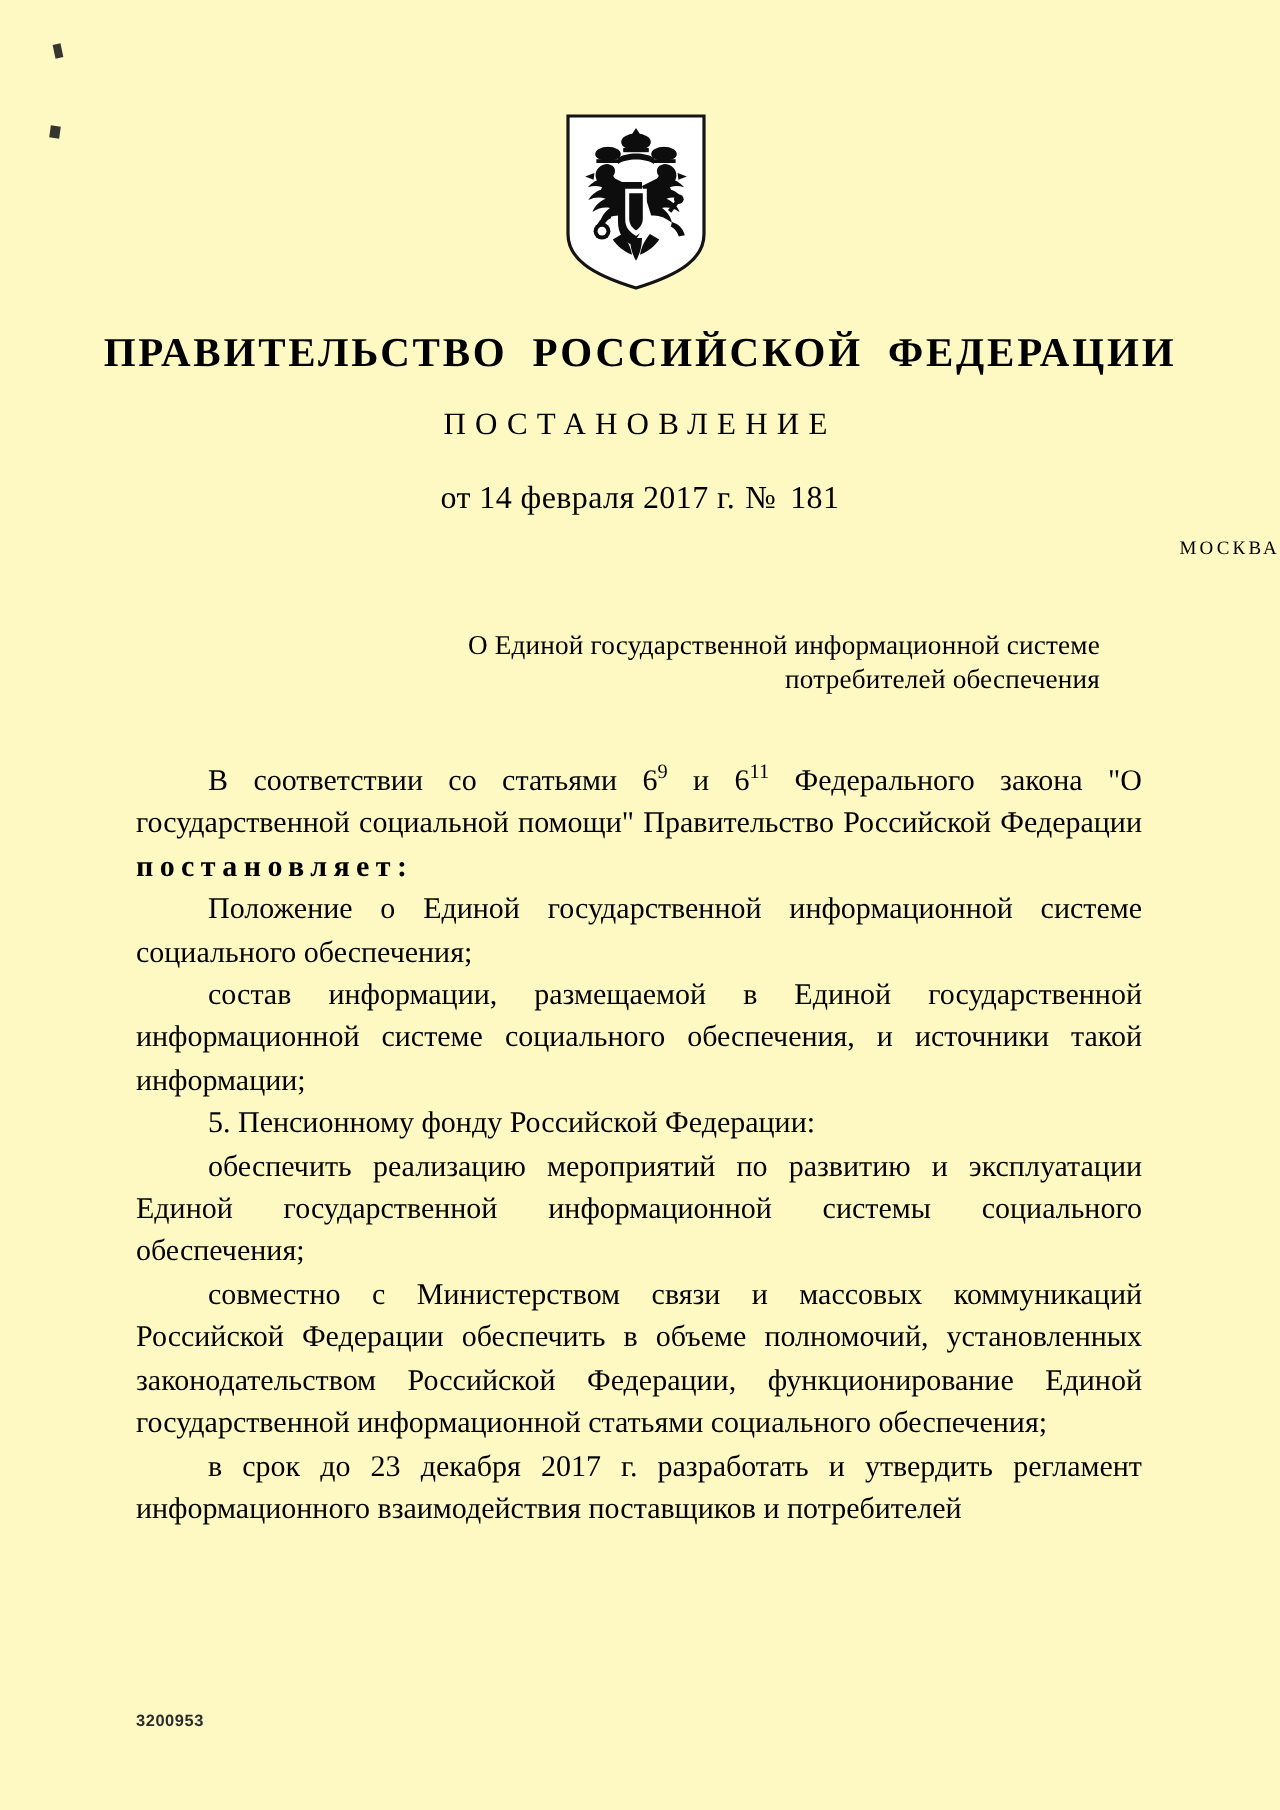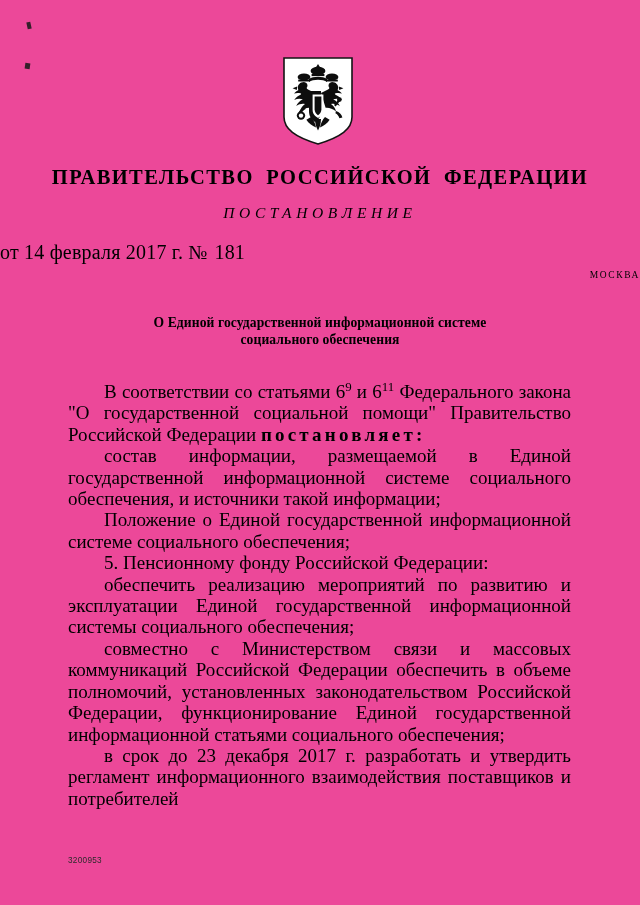--- a/index.html
+++ b/index.html
@@ -15,21 +15,21 @@
     font-family: "Liberation Serif", "DejaVu Serif", serif;
     color: #000000;
     -webkit-font-smoothing: none;
   }
 
   .page {
     position: absolute;
     inset: 0;
     width: 640px;
     height: 905px;
-    background: #ec4899;
+    background: #fef9c3;
   }
 
   
   .speck {
     position: absolute;
     background: #1a1a1a;
     opacity: .88;
   }
   .speck-a { left: 27px; top: 22px;  width: 4px; height: 7px;  transform: rotate(-12deg); }
   .speck-b { left: 25px; top: 63px;  width: 5px; height: 6px;  transform: rotate(8deg); }
@@ -57,59 +57,59 @@
     white-space: nowrap;
   }
   .hdr-sub {
     position: absolute;
     left: 0; right: 0;
     top: 204px;
     text-align: center;
     font-size: 15.5px;
     letter-spacing: 4.6px;
     word-spacing: 2px;
-    font-style: italic;
   }
   .date-line {
     position: absolute;
     left: 0; right: 0;
     top: 241px;
-    font-size: 20px;
+    text-align: center;
+    font-size: 16px;
     letter-spacing: .2px;
   }
   .date-line .num-sign { margin-left: 5px; }
   .date-line .num-val  { margin-left: 7px; }
   .city-line {
     position: absolute;
     left: 0; right: 0;
     top: 270px;
     text-align: right;
     font-size: 9.5px;
     letter-spacing: 1.6px;
   }
 
   .doc-title {
     position: absolute;
     left: 90px;
     width: 460px;
     top: 314px;
-    text-align: center;
-    font-weight: bold;
+    text-align: right;
+    font-weight: normal;
     font-size: 13.6px;
     line-height: 17px;
     letter-spacing: .1px;
   }
 
   
   .body-text {
     position: absolute;
     left: 68px;
     top: 381px;
     width: 503px;
-    font-size: 19px;
+    font-size: 15px;
     line-height: 21.4px;
     text-align: justify;
     text-justify: inter-word;
   }
   .body-text p {
     margin: 0;
     text-indent: 36px;
   }
   .spaced {
     font-weight: bold;
@@ -123,20 +123,21 @@
 
   
   .footer-code {
     position: absolute;
     left: 68px;
     top: 856px;
     font-size: 8.2px;
     letter-spacing: .3px;
     font-family: "Liberation Sans", sans-serif;
     color: #2b2b2b;
+    font-weight: bold;
   }
 </style>
 </head>
 <body>
 
 <div class="page">
 
   <span class="speck speck-a"></span>
   <span class="speck speck-b"></span>
 
@@ -187,28 +188,28 @@
   <div class="hdr-sub">ПОСТАНОВЛЕНИЕ</div>
 
   <div class="date-line">
     <span>от 14 февраля 2017 г.</span><span class="num-sign">№</span><span class="num-val">181</span>
   </div>
 
   <div class="city-line">МОСКВА</div>
 
   <div class="doc-title">
     <span>О Единой государственной информационной системе</span><br>
-    <span>социального обеспечения</span>
+    <span>потребителей обеспечения</span>
   </div>
 
   <div class="body-text">
     <p><span>В соответствии со статьями 6</span><sup>9</sup><span> и 6</span><sup>11</sup><span> Федерального закона "О государственной социальной помощи" Правительство Российской Федерации </span><span class="spaced">постановляет:</span></p>
 
+    <p>Положение о Единой государственной информационной системе социального обеспечения;</p>
     <p>состав информации, размещаемой в Единой государственной информационной системе социального обеспечения, и источники такой информации;</p>
-    <p>Положение о Единой государственной информационной системе социального обеспечения;</p>
     <p>5. Пенсионному фонду Российской Федерации:</p>
     <p>обеспечить реализацию мероприятий по развитию и эксплуатации Единой государственной информационной системы социального обеспечения;</p>
     <p>совместно с Министерством связи и массовых коммуникаций Российской Федерации обеспечить в объеме полномочий, установленных законодательством Российской Федерации, функционирование Единой государственной информационной статьями социального обеспечения;</p>
     <p>в срок до 23 декабря 2017 г. разработать и утвердить регламент информационного взаимодействия поставщиков и потребителей</p>
   </div>
 
   <div class="footer-code">3200953</div>
 
 </div>
 

